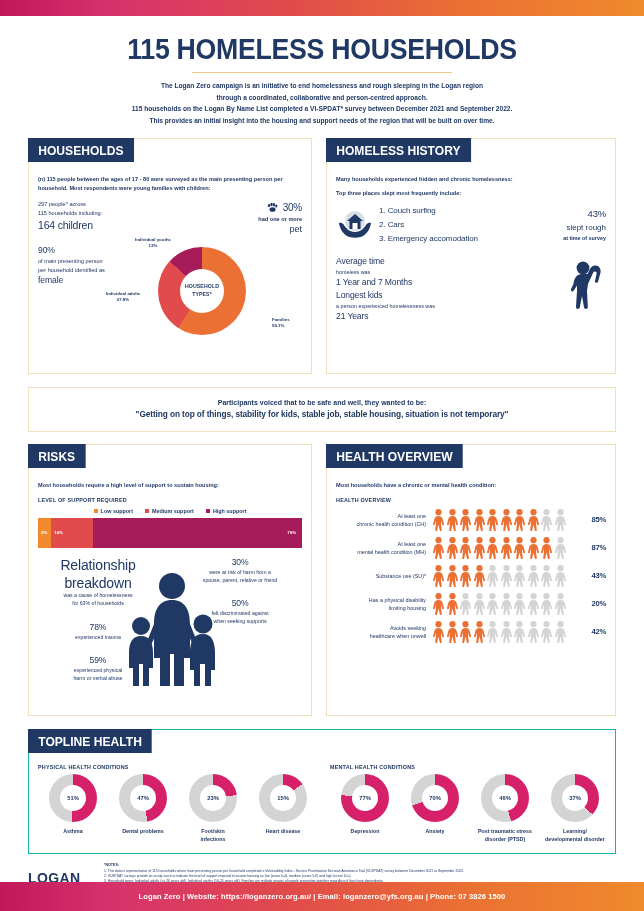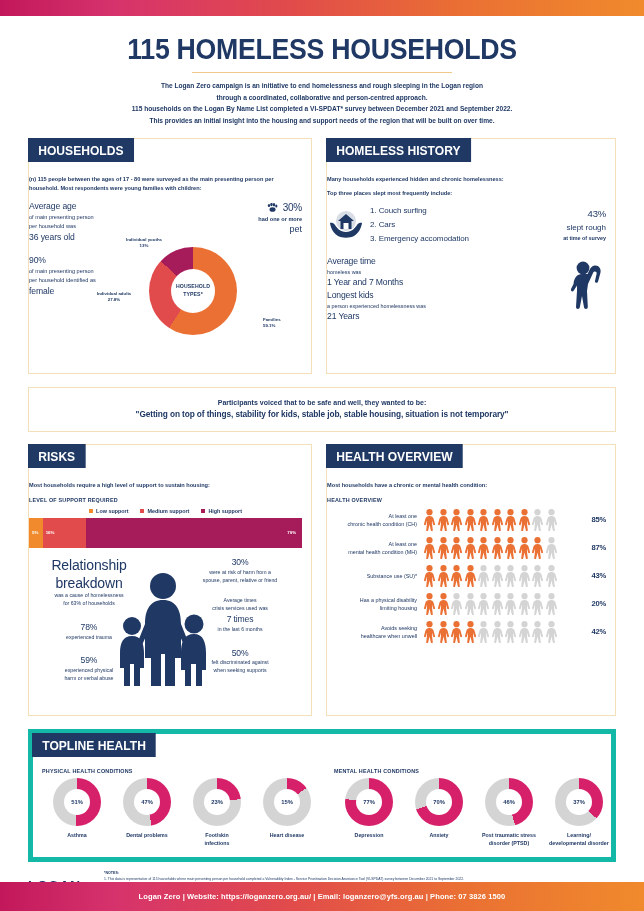--- a/index.html
+++ b/index.html
@@ -43,21 +43,21 @@
     color: #1f3864;
     padding: 0 70px;
     font-weight: bold;
   }
   
   .row { display: flex; gap: 14px; padding: 0 28px; margin-top: 12px; }
   .panel {
     border: 1px solid #f3dfba;
     position: relative;
     background: #fff;
-    padding: 8px 9px 9px 0;
+    padding: 8px 9px 9px 9px;
   }
   .panel-head {
     position: absolute; top: -1px; left: -1px;
     background: #1f3864;
     color: #fff;
     font-size: 13px;
     font-weight: bold;
     padding: 5px 11px 4px 11px;
     letter-spacing: 0px;
     transform: scaleX(0.93);
@@ -142,21 +142,21 @@
   .fam-icon { position: absolute; left: 88px; top: 12px; width: 92px; }
 
   
   .health { width: 296px; }
   .ho-row { display: flex; align-items: center; margin-top: 6px; }
   .ho-lab { width: 96px; text-align: right; font-size: 5.4px; line-height: 1.5; padding-right: 6px; }
   .ho-people { flex: 1; display: flex; gap: 0.5px; }
   .ho-pct { width: 26px; text-align: right; font-size: 7.6px; font-weight: bold; letter-spacing: -0.2px; }
 
   
-  .topline-panel { margin: 13px 28px 0 28px; border: 5px solid #14b8a6; position: relative; padding: 8px 9px 10px 9px; }
+  .topline-panel { margin: 13px 28px 0 28px; border: 1px solid #14b8a6; position: relative; padding: 8px 9px 10px 9px; }
   .tl-cats { display: flex; margin-top: 26px; }
   .tl-group { display: flex; }
   .tl-group-title { font-size: 5.4px; font-weight: bold; letter-spacing: 0.2px; margin-bottom: 4px; }
   .tl-item { width: 70px; text-align: center; }
   .tl-donut { width: 48px; height: 48px; border-radius: 50%; margin: 0 auto; position: relative; }
   .tl-donut::after {
     content: ""; position: absolute; left: 11px; top: 11px;
     width: 26px; height: 26px; border-radius: 50%; background: #fff;
   }
   .tl-donut .v {
@@ -193,24 +193,23 @@
 
 <div class="row">
 
   <div class="panel hh">
     <div class="panel-head">HOUSEHOLDS</div>
     <div class="panel-body">
       <div class="sub">(n) 115 people between the ages of 17 - 80 were surveyed as the main presenting person per household. Most respondents were young families with children:</div>
       <div class="hh-grid">
         <div class="hh-left">
           <div class="blk">
-            <div class="med">Average age</div>
-            <div>of main presenting person</div>
-            <div>per household was</div>
-            <div class="med">36 years old</div>
+            <div>297 people* across</div>
+            <div>115 households including:</div>
+            <div class="big">164 children</div>
           </div>
           <div class="blk">
             <div class="med">90%</div>
             <div>of main presenting person</div>
             <div>per household identified as</div>
             <div class="med">female</div>
           </div>
         </div>
         <div class="hh-right">
           <div class="pet-box">
@@ -356,26 +355,20 @@
             <div class="n">59%</div>
             <div>experienced physical</div>
             <div>harm or verbal abuse</div>
           </div>
         </div>
         <div class="rg-right">
           <div style="margin-bottom:13px">
             <div class="n">30%</div>
             <div>were at risk of harm from a</div>
             <div>spouse, parent, relative or friend</div>
-          </div>
-          <div style="margin-bottom:13px">
-            <div>Average times</div>
-            <div>crisis services used was</div>
-            <div class="n">7 times</div>
-            <div>in the last 6 months</div>
           </div>
           <div>
             <div class="n">50%</div>
             <div>felt discriminated against</div>
             <div>when seeking supports</div>
           </div>
         </div>
       </div>
     </div>
   </div>

